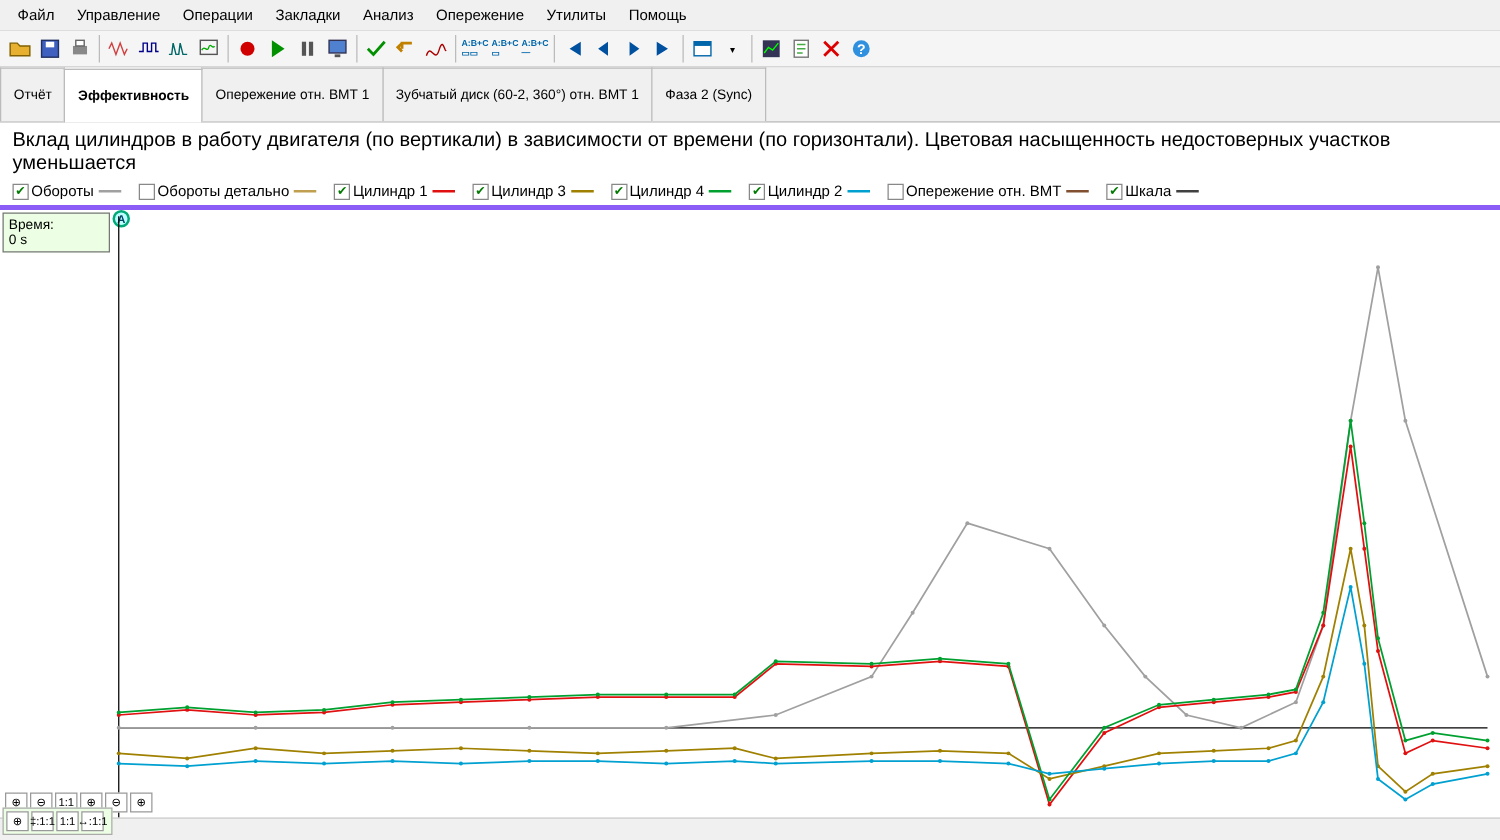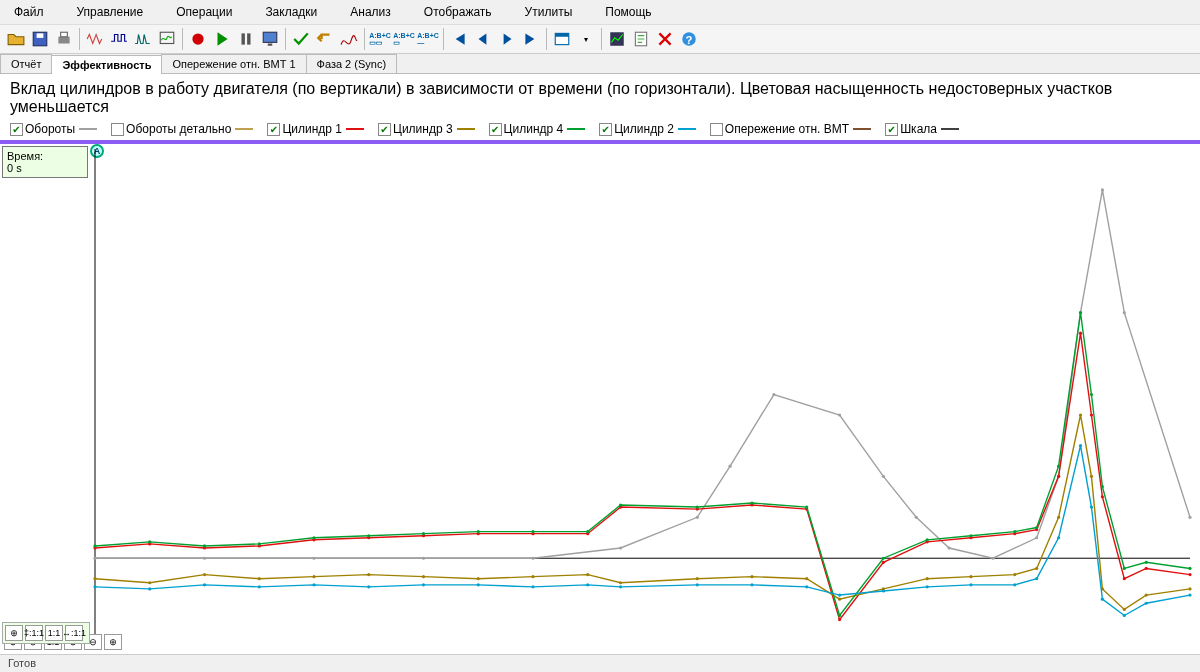--- a/index.html
+++ b/index.html
@@ -1,24 +1,24 @@
 <!DOCTYPE html>
 <html><head>
 <meta charset="utf-8">
 <style>
   * { box-sizing: border-box; margin: 0; padding: 0; }
   body { font-family: "Segoe UI", Tahoma, sans-serif; font-size: 12px; background: #fff; color: #000; width: 1200px; height: 672px; overflow: hidden; position: relative; }
-  .menubar { display: flex; gap: 17px; padding: 2px 6px; background: #f0f0f0; border-bottom: 1px solid #ddd; }
+  .menubar { display: flex; gap: 2px; padding: 2px 6px; background: #f0f0f0; border-bottom: 1px solid #ddd; }
   .menubar span { padding: 3px 8px; cursor: default; }
   .toolbar { display: flex; align-items: center; gap: 0; padding: 2px 4px; background: #f5f5f5; border-bottom: 1px solid #ccc; }
   .toolbar .sep { width: 1px; height: 22px; background: #bbb; margin: 0 3px; }
   .tbtn { width: 24px; height: 24px; display: flex; align-items: center; justify-content: center; border: 1px solid transparent; cursor: pointer; font-size: 14px; }
   .tbtn svg { width: 18px; height: 18px; }
   .tabs { display: flex; background: #f0f0f0; border-bottom: 1px solid #bbb; font-size: 11px; }
-  .tab { padding: 3px 10px; border: 1px solid #bbb; border-bottom: none; background: #f0f0f0; cursor: pointer; margin-right: -1px; text-align: center; }
+  .tab { padding: 15px 10px; border: 1px solid #bbb; border-bottom: none; background: #f0f0f0; cursor: pointer; margin-right: -1px; text-align: center; }
   .tab.active { background: #fff; position: relative; top: 1px; font-weight: bold; }
   .desc { padding: 6px 10px 4px; font-size: 16px; }
   .legend { display: flex; gap: 14px; padding: 2px 10px 4px; font-size: 12px; flex-wrap: wrap; }
   .leg-item { display: flex; align-items: center; gap: 2px; }
   .chk { width: 13px; height: 13px; border: 1px solid #888; display: inline-flex; align-items: center; justify-content: center; font-size: 10px; color: #007a00; }
   .leg-item .line { display: inline-block; height: 2px; width: 18px; margin-left: 2px; }
   .chart-wrap { position: relative; height: 510px; border-top: 4px solid #8b5cf6; }
   .timebox { position: absolute; left: 2px; top: 2px; width: 86px; background: #ecffe4; border: 1px solid #777; padding: 3px 4px; font-size: 11px; z-index: 10; }
   .marker { position: absolute; left: 90px; top: 0; }
   .marker .circle { width: 14px; height: 14px; border: 2px solid #0a7; border-radius: 50%; background: #bff; display: flex; align-items: center; justify-content: center; font-size: 9px; font-weight: bold; color: #046; }
@@ -30,21 +30,21 @@
 </style>
 </head>
 <body>
 
 <div class="menubar">
   <span>Файл</span>
   <span>Управление</span>
   <span>Операции</span>
   <span>Закладки</span>
   <span>Анализ</span>
-  <span>Отображать</span>
+  <span>Опережение</span>
   <span>Утилиты</span>
   <span>Помощь</span>
 </div>
 
 <div class="toolbar">
   <div class="tbtn">
       <svg viewBox="0 0 16 16">
         <path fill="#e8b030" stroke="#806000" d="M1 4h5l2 2h7v7H1z"></path>
       </svg>
     </div>
@@ -177,20 +177,21 @@
         <circle cx="8" cy="8" r="6" fill="#3090e0"></circle>
         <text x="8" y="12" text-anchor="middle" fill="#fff" font-size="10" font-weight="bold">?</text>
       </svg>
     </div>
 </div>
 
 <div class="tabs">
   <div class="tab">Отчёт</div>
   <div class="tab active">Эффективность</div>
   <div class="tab">Опережение отн. ВМТ 1</div>
+  <div class="tab">Зубчатый диск (60-2, 360°) отн. ВМТ 1</div>
   <div class="tab">Фаза 2 (Sync)</div>
 </div>
 
 <div class="desc">Вклад цилиндров в работу двигателя (по вертикали) в зависимости от времени (по горизонтали). Цветовая насыщенность недостоверных участков уменьшается</div>
 
 <div class="legend" id="legend">
     <div class="leg-item">
       <span class="chk">✔</span>
       <span>Обороты</span>
       <span class="line" style="background:#a0a0a0"></span>

